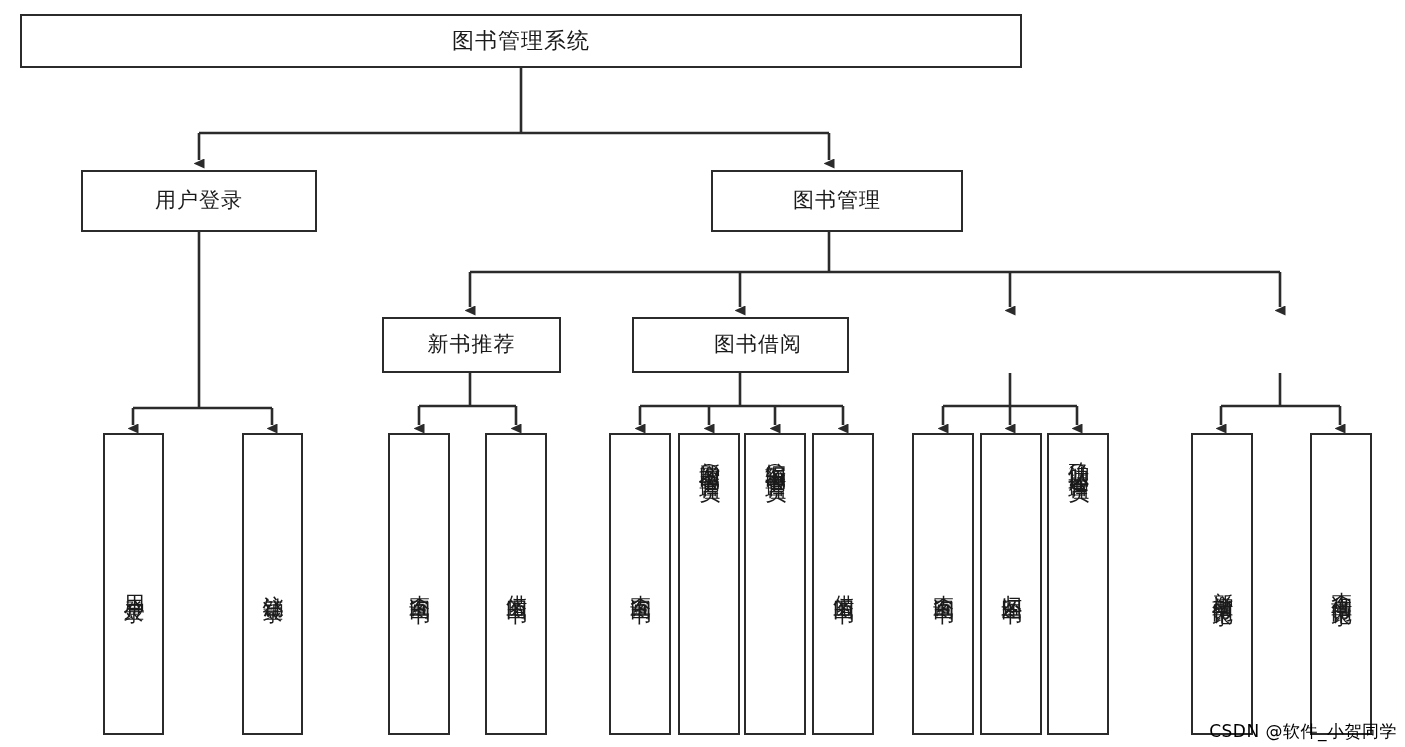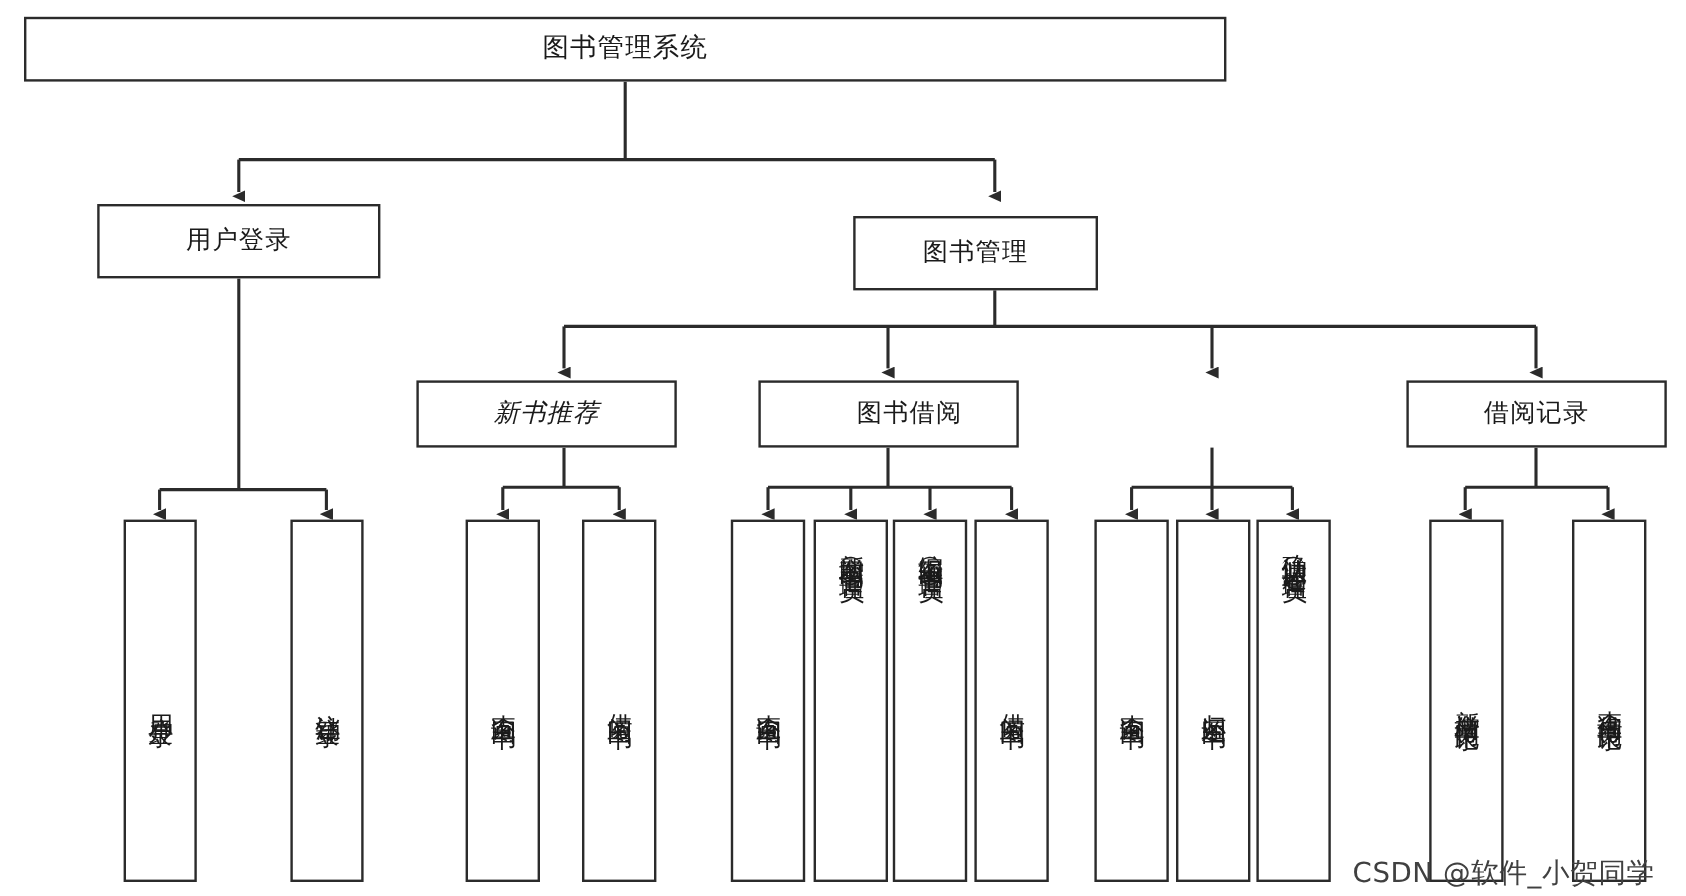--- a/index.html
+++ b/index.html
@@ -8,21 +8,21 @@
   #wires{position:absolute;left:0;top:0;width:1405px;height:747px;}
   .node{position:absolute;box-sizing:border-box;background:#ffffff;
         border:2px solid #2b2b2b;display:flex;align-items:center;justify-content:center;}
   .node .lbl{color:#1a1a1a;white-space:nowrap;}
   .h-node .lbl{font-size:21px;line-height:1.1;letter-spacing:1px;}
   .root .lbl{font-size:22px;letter-spacing:1px;}
   .v-node{align-items:flex-start;justify-content:center;padding-top:10px;}
   .v-node.center{align-items:center;padding-top:0;}
   .v-node .lbl{writing-mode:vertical-rl;text-orientation:upright;
                font-size:21px;line-height:1.30;letter-spacing:3px;white-space:nowrap;}
-  .watermark{position:absolute;right:26px;bottom:4px;color:#404040;font-size:23px;
+  .watermark{position:absolute;right:8px;bottom:4px;color:#000000;font-size:17px;
              letter-spacing:0.5px;white-space:nowrap;}
 </style>
 </head>
 <body>
 
 <div id="canvas">
 
   <svg id="wires" viewBox="0 0 1405 747" xmlns="http://www.w3.org/2000/svg">
     <defs>
       <marker id="arrow" markerWidth="10" markerHeight="11" refX="1.5" refY="5.5" orient="auto" markerUnits="userSpaceOnUse">
@@ -73,32 +73,29 @@
     </g>
   </svg>
 
   <div class="node h-node root" style="left:20px;top:14px;width:1002px;height:54px;">
     <span class="lbl">图书管理系统</span>
   </div>
 
   <div class="node h-node" style="left:81px;top:170px;width:236px;height:62px;">
     <span class="lbl">用户登录</span>
   </div>
-  <div class="node h-node" style="left:711px;top:180px;width:204px;height:62px;">
+  <div class="node h-node" style="left:711px;top:170px;width:252px;height:62px;">
     <span class="lbl">图书管理</span>
   </div>
 
-  <div class="node h-node" style="left:347px;top:317px;width:217px;height:56px;font-style:italic;">
+  <div class="node h-node" style="left:382px;top:317px;width:179px;height:56px;">
     <span class="lbl">新书推荐</span>
   </div>
   <div class="node h-node" style="left:632px;top:317px;width:217px;height:56px;padding-left:35px;">
     <span class="lbl">图书借阅</span>
-  </div>
-  <div class="node h-node" style="left:1172px;top:317px;width:217px;height:56px;">
-    <span class="lbl">借阅记录</span>
   </div>
 
   <div class="node v-node center" style="left:103px;top:433px;width:61px;height:302px;">
     <span class="lbl">用户登录</span>
   </div>
   <div class="node v-node center" style="left:242px;top:433px;width:61px;height:302px;">
     <span class="lbl">注销登录</span>
   </div>
 
   <div class="node v-node center" style="left:388px;top:433px;width:62px;height:302px;">

